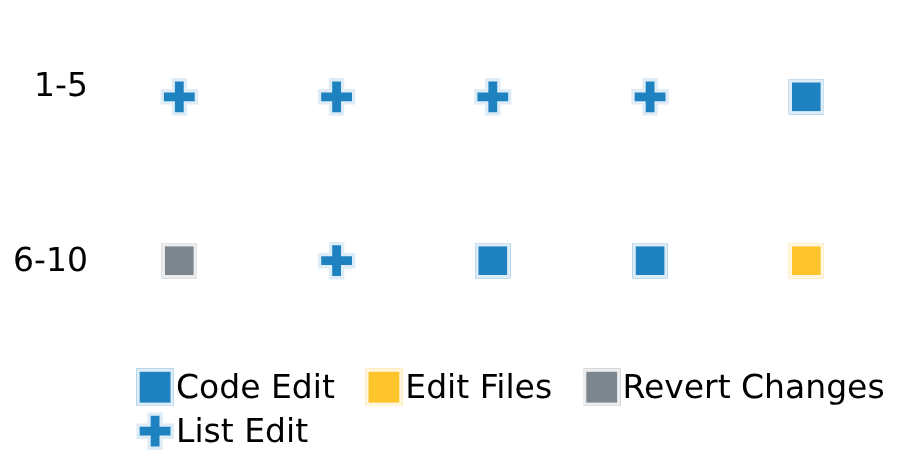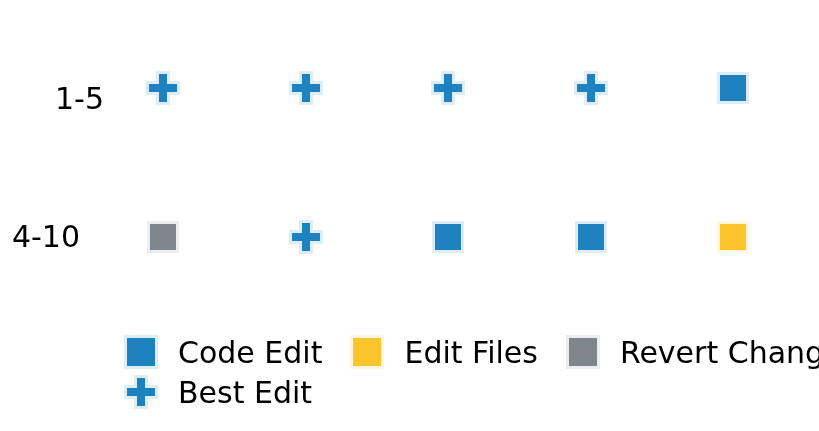--- a/index.html
+++ b/index.html
@@ -46,41 +46,41 @@
   }
   .legend-row {
     display: flex;
     align-items: center;
     column-gap: 26px;
     height: 40px;
   }
   .legend-item {
     display: flex;
     align-items: center;
-    column-gap: 18px;
+    column-gap: 0;
     white-space: nowrap;
   }
   .legend-label {
     font-size: 30px;
     color: #000000;
   }
   .swatch-wrap {
     display: flex;
     align-items: center;
     justify-content: center;
     width: 38px;
     height: 38px;
   }
 </style>
 </head>
 <body>
 
 <div class="canvas">
   <div class="plot" id="plot">
-      <div class="row-label" style="top: 78px; margin-left: 24px;">1-5</div>
+      <div class="row-label" style="top: 57px;">1-5</div>
       <div class="marker-slot" style="left: 144px; top: 68.5px;">
         <svg viewBox="0 0 38 38" width="38" height="38">
           <path d="M 13.5 3.5 H 24.5 V 13.5 H 34.5 V 24.5 H 24.5 V 34.5 H 13.5 V 24.5 H 3.5 V 13.5 H 13.5 Z" fill="#1f82c0" stroke="rgb(221,236,246)" stroke-width="3"></path>
         </svg>
       </div>
       <div class="marker-slot" style="left: 286.5px; top: 68.5px;">
         <svg viewBox="0 0 38 38" width="38" height="38">
           <path d="M 13.5 3.5 H 24.5 V 13.5 H 34.5 V 24.5 H 24.5 V 34.5 H 13.5 V 24.5 H 3.5 V 13.5 H 13.5 Z" fill="#1f82c0" stroke="rgb(221,236,246)" stroke-width="3"></path>
         </svg>
       </div>
@@ -90,21 +90,21 @@
         </svg>
       </div>
       <div class="marker-slot" style="left: 571.5px; top: 68.5px;">
         <svg viewBox="0 0 38 38" width="38" height="38">
           <path d="M 13.5 3.5 H 24.5 V 13.5 H 34.5 V 24.5 H 24.5 V 34.5 H 13.5 V 24.5 H 3.5 V 13.5 H 13.5 Z" fill="#1f82c0" stroke="rgb(221,236,246)" stroke-width="3"></path>
         </svg>
       </div>
       <div class="marker-slot" style="left: 714px; top: 68.5px;">
         <div class="sq" style="height: 26px; width: 26px; background: rgb(31, 130, 192); border: 3px solid rgb(221, 236, 246);"></div>
       </div>
-      <div class="row-label" style="top: 216px;">4-10</div>
+      <div class="row-label" style="top: 216px;">6-10</div>
       <div class="marker-slot" style="left: 144px; top: 218px;">
         <div class="sq" style="height: 26px; width: 26px; background: rgb(125, 133, 141); border: 3px solid rgb(236, 237, 238);"></div>
       </div>
       <div class="marker-slot" style="left: 286.5px; top: 218px;">
         <svg viewBox="0 0 38 38" width="38" height="38">
           <path d="M 13.5 3.5 H 24.5 V 13.5 H 34.5 V 24.5 H 24.5 V 34.5 H 13.5 V 24.5 H 3.5 V 13.5 H 13.5 Z" fill="#1f82c0" stroke="rgb(221,236,246)" stroke-width="3"></path>
         </svg>
       </div>
       <div class="marker-slot" style="left: 429px; top: 218px;">
         <div class="sq" style="height: 26px; width: 26px; background: rgb(31, 130, 192); border: 3px solid rgb(221, 236, 246);"></div>
@@ -137,17 +137,17 @@
           <span class="legend-label">Revert Changes</span>
         </div>
       </div>
       <div class="legend-row">
         <div class="legend-item">
           <div class="swatch-wrap">
             <svg viewBox="0 0 38 38" width="38" height="38">
               <path d="M 13.5 3.5 H 24.5 V 13.5 H 34.5 V 24.5 H 24.5 V 34.5 H 13.5 V 24.5 H 3.5 V 13.5 H 13.5 Z" fill="#1f82c0" stroke="rgb(221,236,246)" stroke-width="3"></path>
             </svg>
           </div>
-          <span class="legend-label">Best Edit</span>
+          <span class="legend-label">List Edit</span>
         </div>
       </div>
     </div>
 </div>
 
 </body></html>

